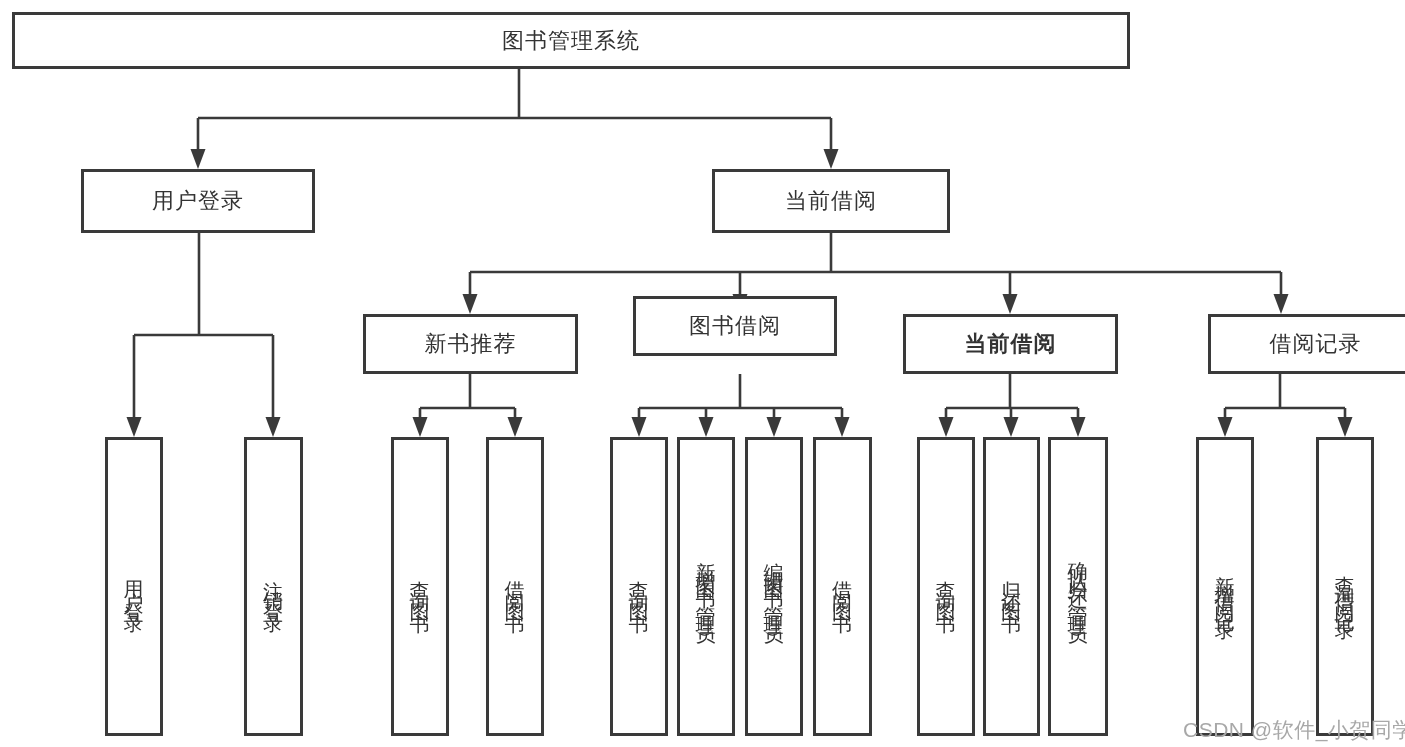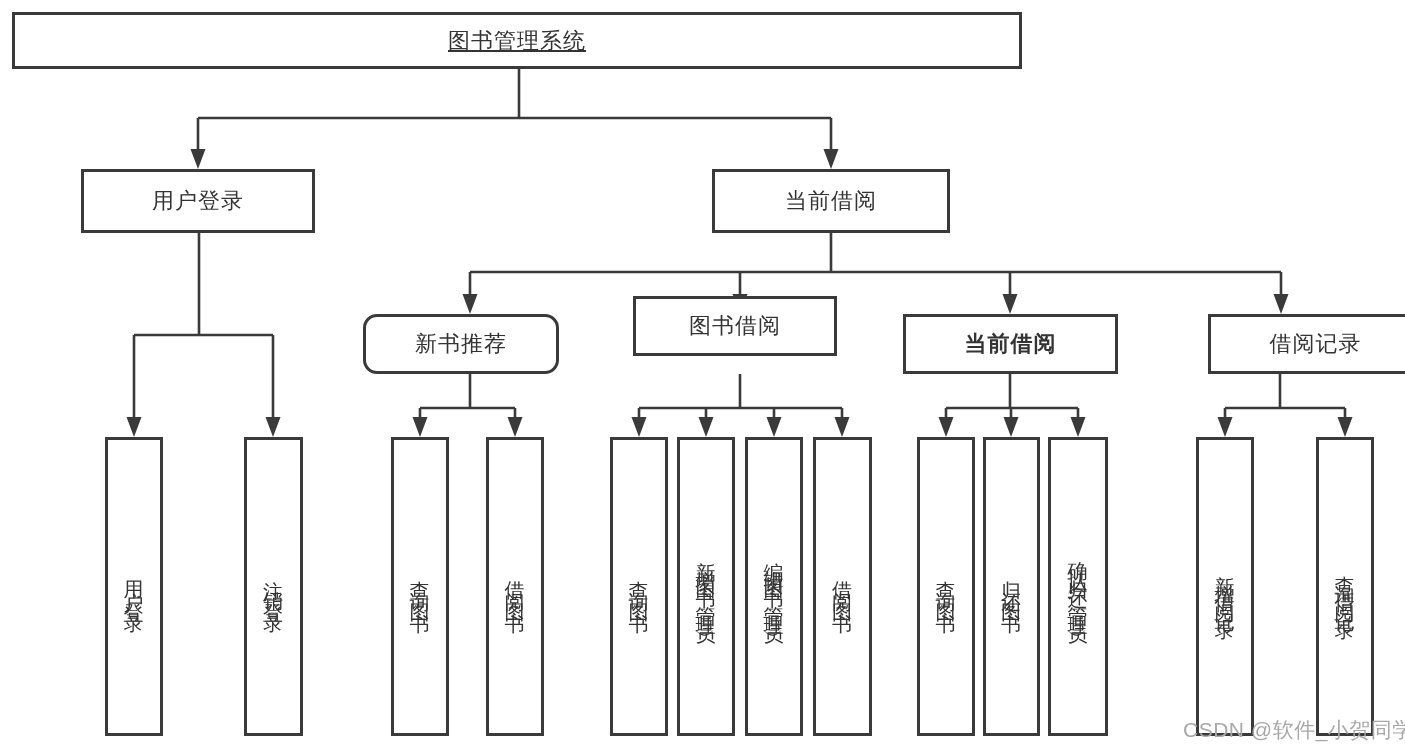--- a/index.html
+++ b/index.html
@@ -116,26 +116,26 @@
       <polygon points="1070.5,417 1085.5,417 1078,437"></polygon>
     </g>
 
     <g class="connector">
       <path d="M1280,374 V408 M1225,408 H1345 M1225,408 V420 M1345,408 V420"></path>
       <polygon points="1217.5,417 1232.5,417 1225,437"></polygon>
       <polygon points="1337.5,417 1352.5,417 1345,437"></polygon>
     </g>
   </svg>
 
-  <div class="node h" style="left:12px; top:12px; width:1010px; height:57px;text-decoration:underline;">图书管理系统</div>
+  <div class="node h" style="left:12px; top:12px; width:1118px; height:57px;">图书管理系统</div>
 
   <div class="node h" style="left:81px; top:169px; width:234px; height:64px;">用户登录</div>
   <div class="node h" style="left:712px; top:169px; width:238px; height:64px;">当前借阅</div>
 
-  <div class="node h" style="left:363px; top:314px; width:196px; height:60px;border-radius:14px;">新书推荐</div>
+  <div class="node h" style="left:363px; top:314px; width:215px; height:60px;">新书推荐</div>
   <div class="node h" style="left:633px; top:296px; width:204px; height:60px;">图书借阅</div>
   <div class="node h" style="left:903px; top:314px; width:215px; height:60px;font-weight:bold;">当前借阅</div>
   <div class="node h" style="left:1208px; top:314px; width:215px; height:60px;">借阅记录</div>
 
   <div class="node v" style="left:105px; top:437px; width:58px; height:299px;">
     <span>用户登录</span>
   </div>
   <div class="node v" style="left:244px; top:437px; width:59px; height:299px;">
     <span>注销登录</span>
   </div>

